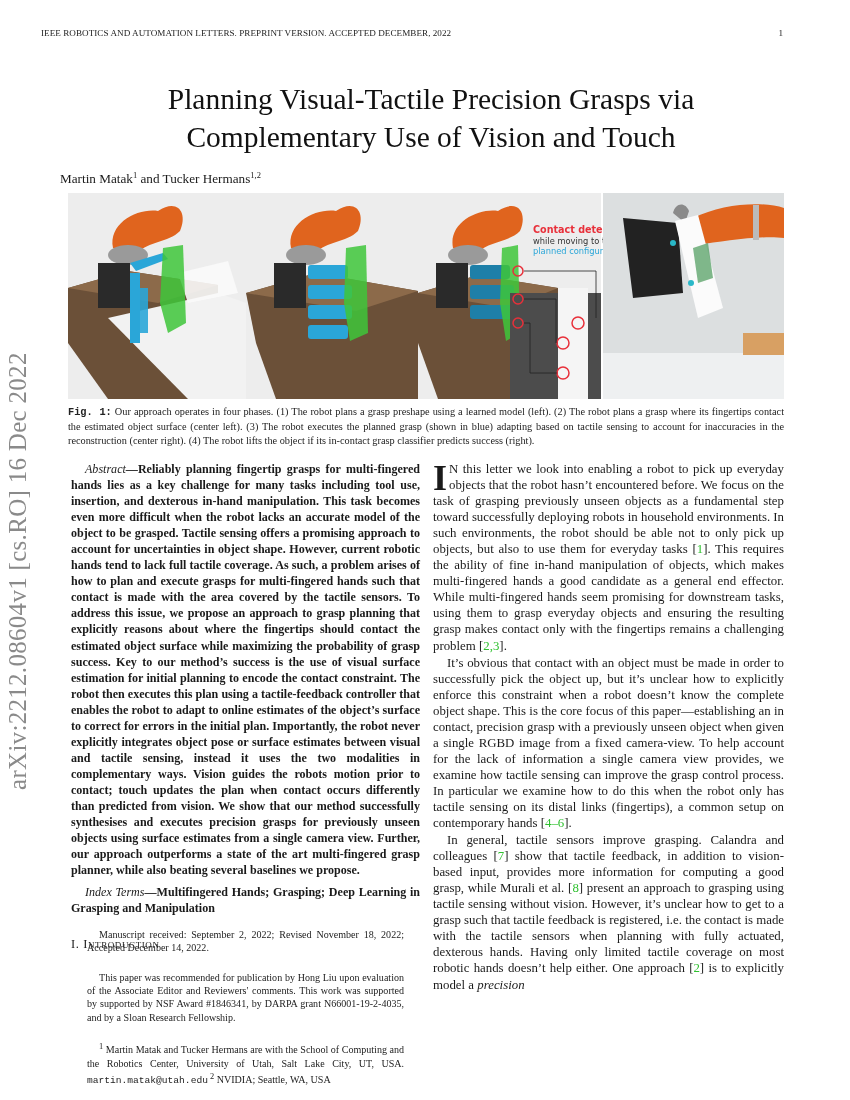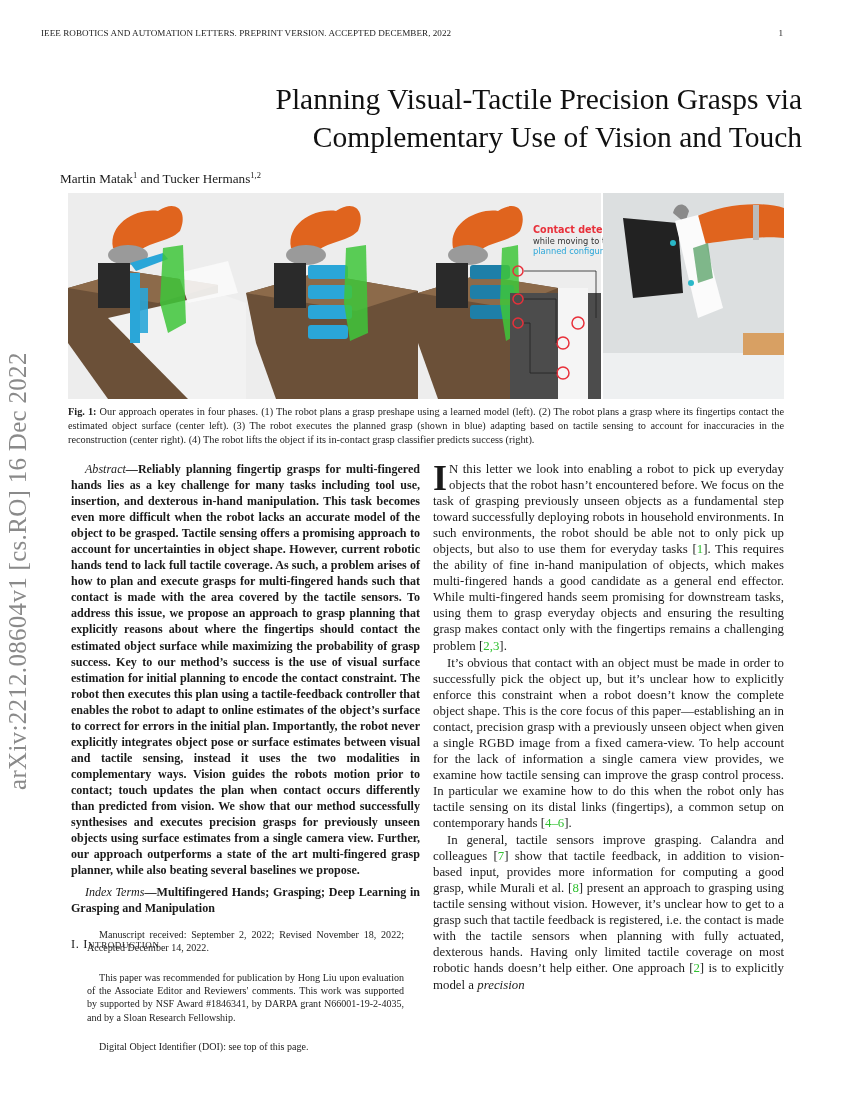--- a/index.html
+++ b/index.html
@@ -11,21 +11,21 @@
       position: absolute; left: 41px; top: 28px; width: 742px;
       font-size: 9.1px; letter-spacing: 0.05px; color: #222;
     }
     .page-num { position: absolute; right: 0; top: 0; }
     .arxiv-stamp {
       position: absolute; left: 4px; top: 790px;
       transform: rotate(-90deg); transform-origin: 0 0;
       font-size: 25px; color: #8a8a8a; white-space: nowrap; letter-spacing: 0.3px;
     }
     .title {
-      position: absolute; left: 60px; top: 80px; width: 742px; text-align: right;
+      position: absolute; left: 60px; top: 80px; width: 742px; text-align: center;
       font-size: 29.5px; line-height: 38px; color: #111;
     }
     .authors {
       position: absolute; left: 60px; top: 170px; width: 742px; 
       font-size: 13.2px;
     }
     .authors sup { font-size: 8.5px; }
 
     
     .figure { position: absolute; left: 68px; top: 193px; width: 716px; height: 206px; }
@@ -40,21 +40,21 @@
       font-family: "DejaVu Sans", "Liberation Sans", sans-serif; font-size: 8.3px; line-height: 10.5px;
     }
     .annot .l1 { color: #e8303a; font-size: 9.6px; font-weight: bold; }
     .annot .l2 { color: #333; }
     .annot .l3 { color: #2aa6d8; }
 
     .caption {
       position: absolute; left: 68px; top: 405px; width: 716px;
       font-size: 10.3px; line-height: 13.8px; text-align: justify; color: #222;
     }
-    .caption b { font-weight: bold; }
+    .caption b { font-weight: bold; font-family: Liberation Mono, monospace; }
 
     
     .col-left { position: absolute; left: 71px; top: 461px; width: 349px; }
     .col-right { position: absolute; left: 433px; top: 461px; width: 351px; }
     .abstract {
       font-size: 12.05px; line-height: 16.05px; font-weight: bold; text-align: justify;
       text-indent: 14px; margin: 0;
     }
     .abstract i { font-weight: normal; font-style: italic; margin-top: 28px; }
     .index-terms {
@@ -184,20 +184,21 @@
 
 <div class="col-left">
   <p class="abstract"><i>Abstract</i><span>—Reliably planning fingertip grasps for multi-fingered hands lies as a key challenge for many tasks including tool use, insertion, and dexterous in-hand manipulation. This task becomes even more difficult when the robot lacks an accurate model of the object to be grasped. Tactile sensing offers a promising approach to account for uncertainties in object shape. However, current robotic hands tend to lack full tactile coverage. As such, a problem arises of how to plan and execute grasps for multi-fingered hands such that contact is made with the area covered by the tactile sensors. To address this issue, we propose an approach to grasp planning that explicitly reasons about where the fingertips should contact the estimated object surface while maximizing the probability of grasp success. Key to our method’s success is the use of visual surface estimation for initial planning to encode the contact constraint. The robot then executes this plan using a tactile-feedback controller that enables the robot to adapt to online estimates of the object’s surface to correct for errors in the initial plan. Importantly, the robot never explicitly integrates object pose or surface estimates between visual and tactile sensing, instead it uses the two modalities in complementary ways. Vision guides the robots motion prior to contact; touch updates the plan when contact occurs differently than predicted from vision. We show that our method successfully synthesises and executes precision grasps for previously unseen objects using surface estimates from a single camera view. Further, our approach outperforms a state of the art multi-fingered grasp planner, while also beating several baselines we propose.</span></p>
   <p class="index-terms"><i>Index Terms</i><span>—Multifingered Hands; Grasping; Deep Learning in Grasping and Manipulation</span></p>
   <div class="section-head">I. Introduction</div>
 </div>
 
 <div class="footnotes">
   <p>Manuscript received: September 2, 2022; Revised November 18, 2022; Accepted December 14, 2022.</p>
   <p>This paper was recommended for publication by Hong Liu upon evaluation of the Associate Editor and Reviewers' comments. This work was supported by supported by NSF Award #1846341, by DARPA grant N66001-19-2-4035, and by a Sloan Research Fellowship.</p>
+  <p><sup>1</sup><span> Martin Matak and Tucker Hermans are with the School of Computing and the Robotics Center, University of Utah, Salt Lake City, UT, USA. </span><span class="mono">martin.matak@utah.edu</span><sup> 2</sup><span> NVIDIA; Seattle, WA, USA</span></p>
   <p>Digital Object Identifier (DOI): see top of this page.</p>
 </div>
 
 <div class="col-right">
   <p class="body-text"><span class="dropcap">I</span><span>N this letter we look into enabling a robot to pick up everyday objects that the robot hasn’t encountered before. We focus on the task of grasping previously unseen objects as a fundamental step toward successfully deploying robots in household environments. In such environments, the robot should be able not to only pick up objects, but also to use them for everyday tasks [</span><span class="cite">1</span><span>]. This requires the ability of fine in-hand manipulation of objects, which makes multi-fingered hands a good candidate as a general end effector. While multi-fingered hands seem promising for downstream tasks, using them to grasp everyday objects and ensuring the resulting grasp makes contact only with the fingertips remains a challenging problem [</span><span class="cite">2,3</span><span>].</span></p>
   <p class="body-text"><span>It’s obvious that contact with an object must be made in order to successfully pick the object up, but it’s unclear how to explicitly enforce this constraint when a robot doesn’t know the complete object shape. This is the core focus of this paper—establishing an in contact, precision grasp with a previously unseen object when given a single RGBD image from a fixed camera-view. To help account for the lack of information a single camera view provides, we examine how tactile sensing can improve the grasp control process. In particular we examine how to do this when the robot only has tactile sensing on its distal links (fingertips), a common setup on contemporary hands [</span><span class="cite">4–6</span><span>].</span></p>
   <p class="body-text"><span>In general, tactile sensors improve grasping. Calandra and colleagues [</span><span class="cite">7</span><span>] show that tactile feedback, in addition to vision-based input, provides more information for computing a good grasp, while Murali et al. [</span><span class="cite">8</span><span>] present an approach to grasping using tactile sensing without vision. However, it’s unclear how to get to a grasp such that tactile feedback is registered, i.e. the contact is made with the tactile sensors when planning with fully actuated, dexterous hands. Having only limited tactile coverage on most robotic hands doesn’t help either. One approach [</span><span class="cite">2</span><span>] is to explicitly model a </span><i>precision</i></p>
 </div>
 
 </body></html>

